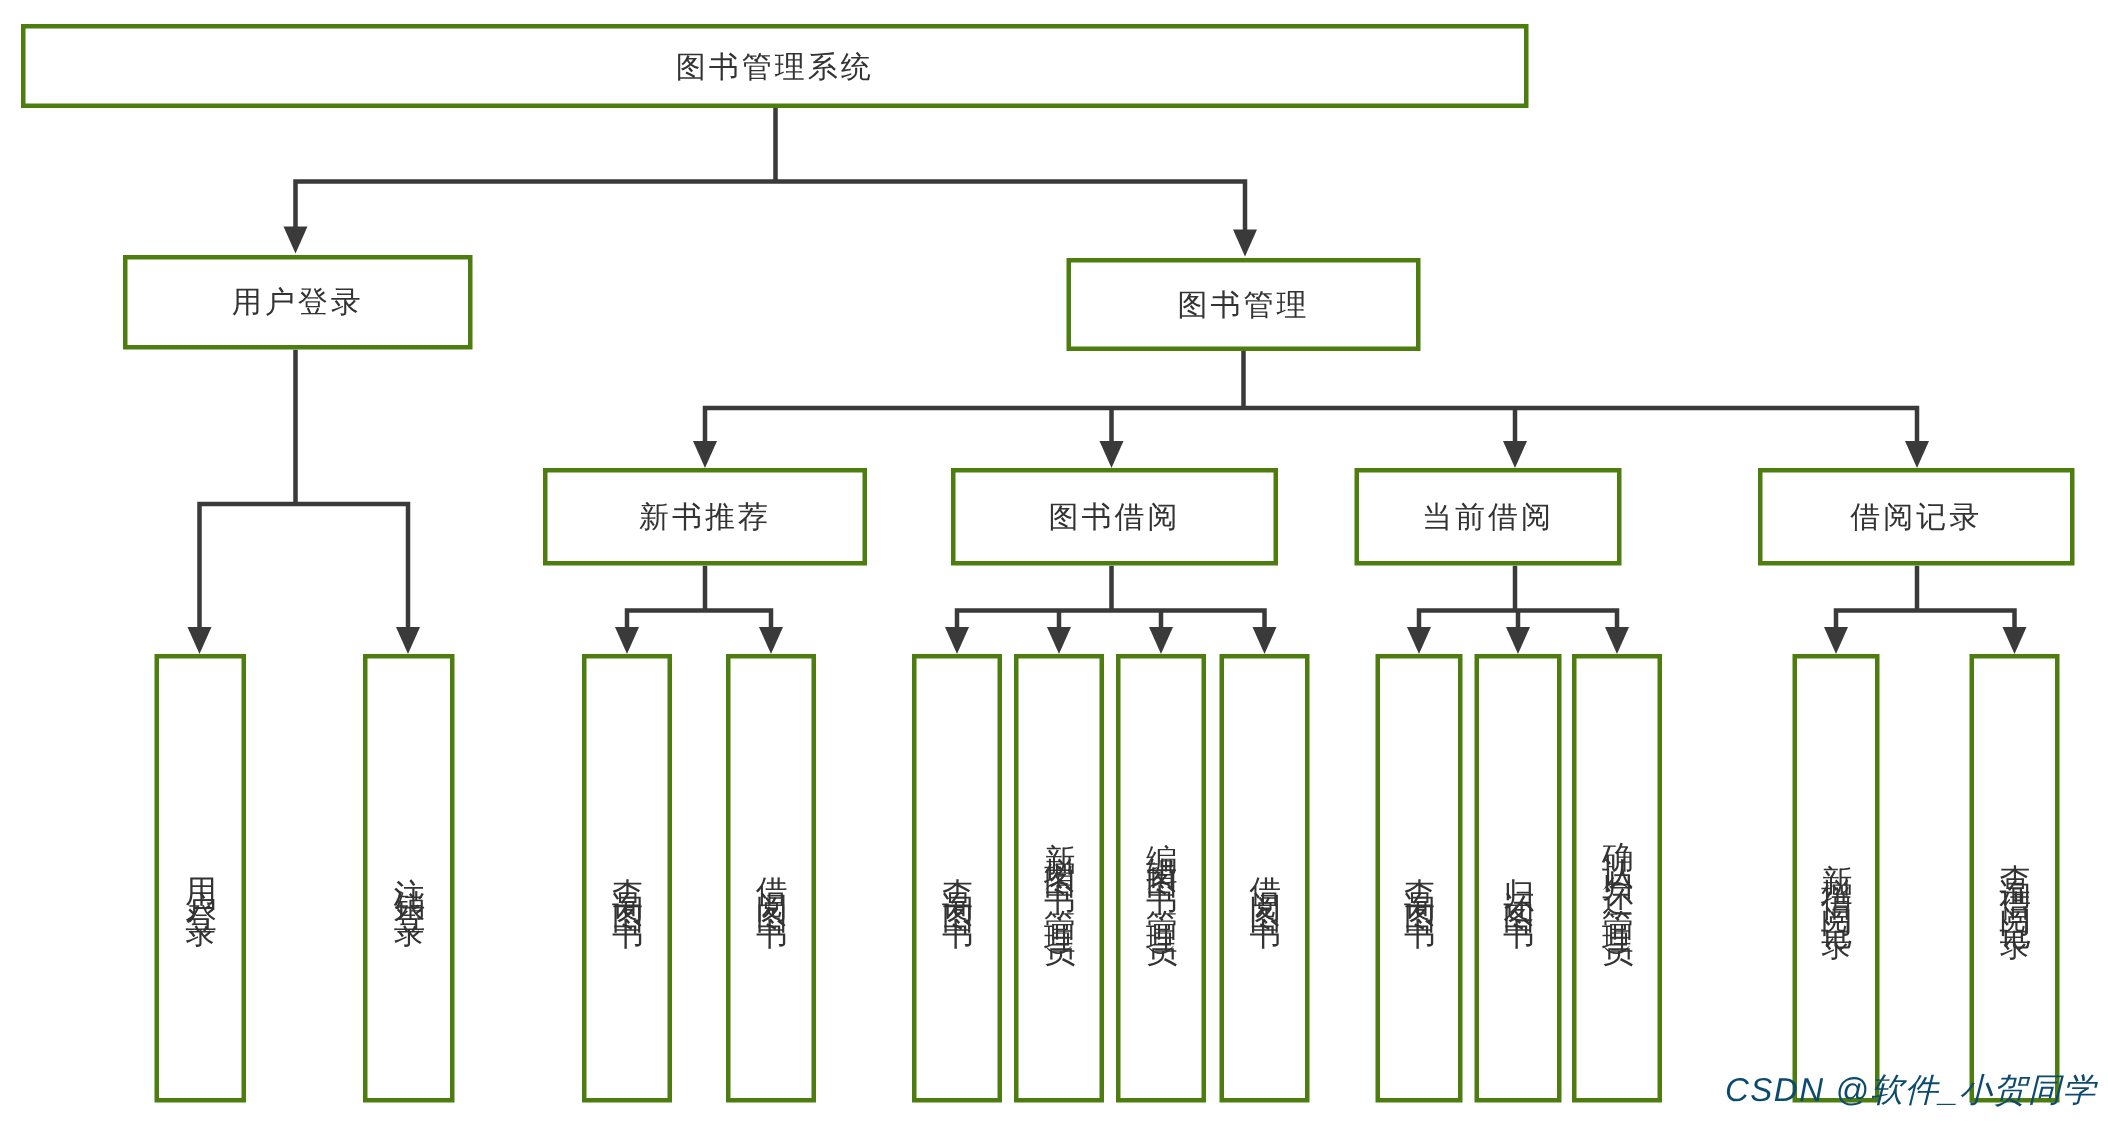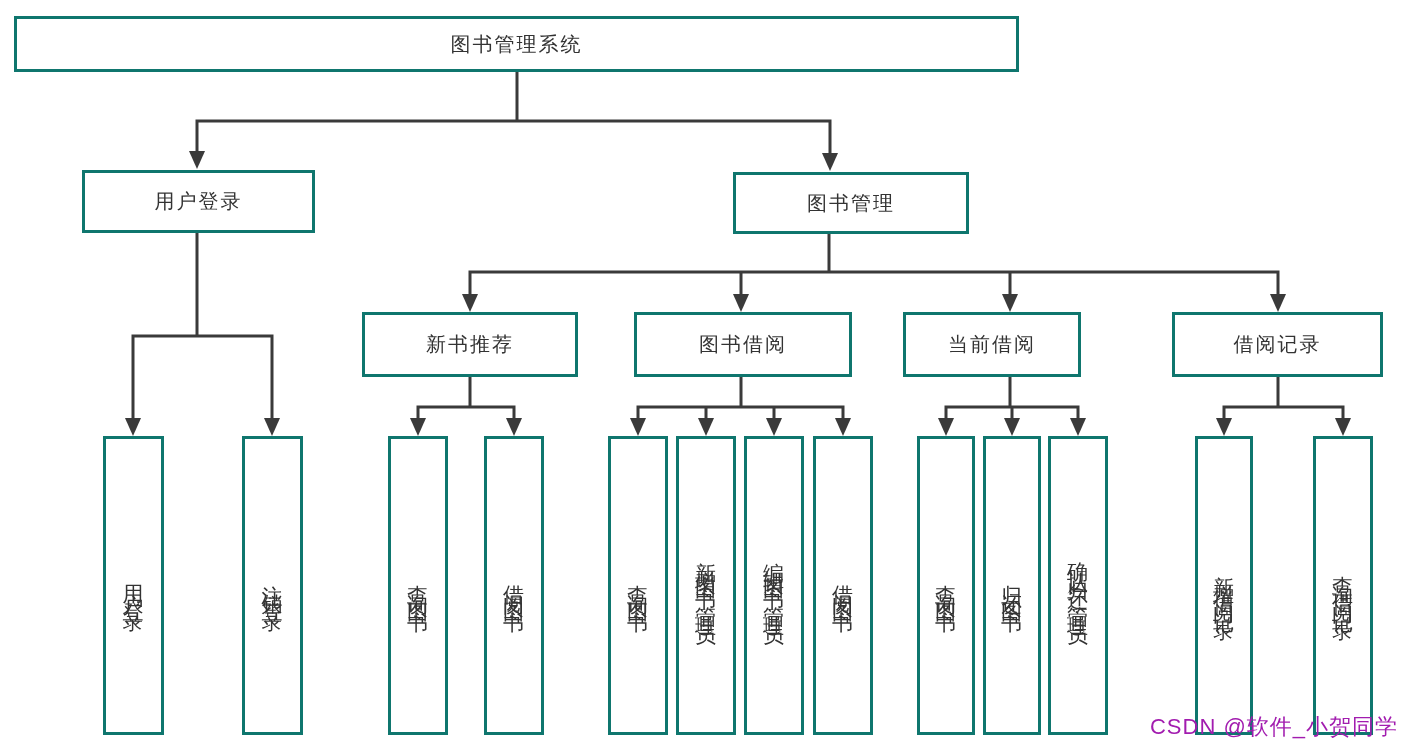--- a/index.html
+++ b/index.html
@@ -9,42 +9,43 @@
     background:#ffffff;
     font-family:"Liberation Sans","DejaVu Sans",sans-serif;
     color:#333333;
     overflow:hidden;
   }
   #connectors{position:absolute;left:0;top:0;width:1405px;height:747px;}
   .box{
     position:absolute;
     box-sizing:border-box;
     background:#ffffff;
-    border:3px solid #0f766e;
+    border:3px solid #4d7c0f;
     display:flex;align-items:center;justify-content:center;
     z-index:2;
   }
   .hbox{font-size:20px;letter-spacing:2px;white-space:nowrap;}
   .rootbox{font-size:20px;letter-spacing:2px;}
   .vbox .vtext{
     writing-mode:vertical-rl;
     text-orientation:mixed;
     font-size:21px;
     letter-spacing:9px;
     line-height:1.1;
     white-space:nowrap;
   }
   .watermark{
     position:absolute;
     right:7px;bottom:5px;
     font-size:22px;
     letter-spacing:1px;
-    color:#a21caf;
+    color:#0c4a6e;
     z-index:6;
     white-space:nowrap;
+    font-style:italic;
   }
 </style>
 </head>
 <body>
 
 <div id="canvas">
 
   <svg id="connectors" viewBox="0 0 1405 747" xmlns="http://www.w3.org/2000/svg">
     <g stroke="#3a3a3a" stroke-width="3" fill="none">
 
@@ -92,21 +93,21 @@
     </g>
   </svg>
 
   <div class="box rootbox" style="left:14px;top:16px;width:1005px;height:56px;">
     <span>图书管理系统</span>
   </div>
 
   <div class="box hbox" style="left:82px;top:170px;width:233px;height:63px;">
     <span>用户登录</span>
   </div>
-  <div class="box hbox" style="left:711px;top:172px;width:236px;height:62px;margin-left:22px;">
+  <div class="box hbox" style="left:711px;top:172px;width:236px;height:62px;">
     <span>图书管理</span>
   </div>
 
   <div class="box hbox" style="left:362px;top:312px;width:216px;height:65px;">
     <span>新书推荐</span>
   </div>
   <div class="box hbox" style="left:634px;top:312px;width:218px;height:65px;">
     <span>图书借阅</span>
   </div>
   <div class="box hbox" style="left:903px;top:312px;width:178px;height:65px;">

